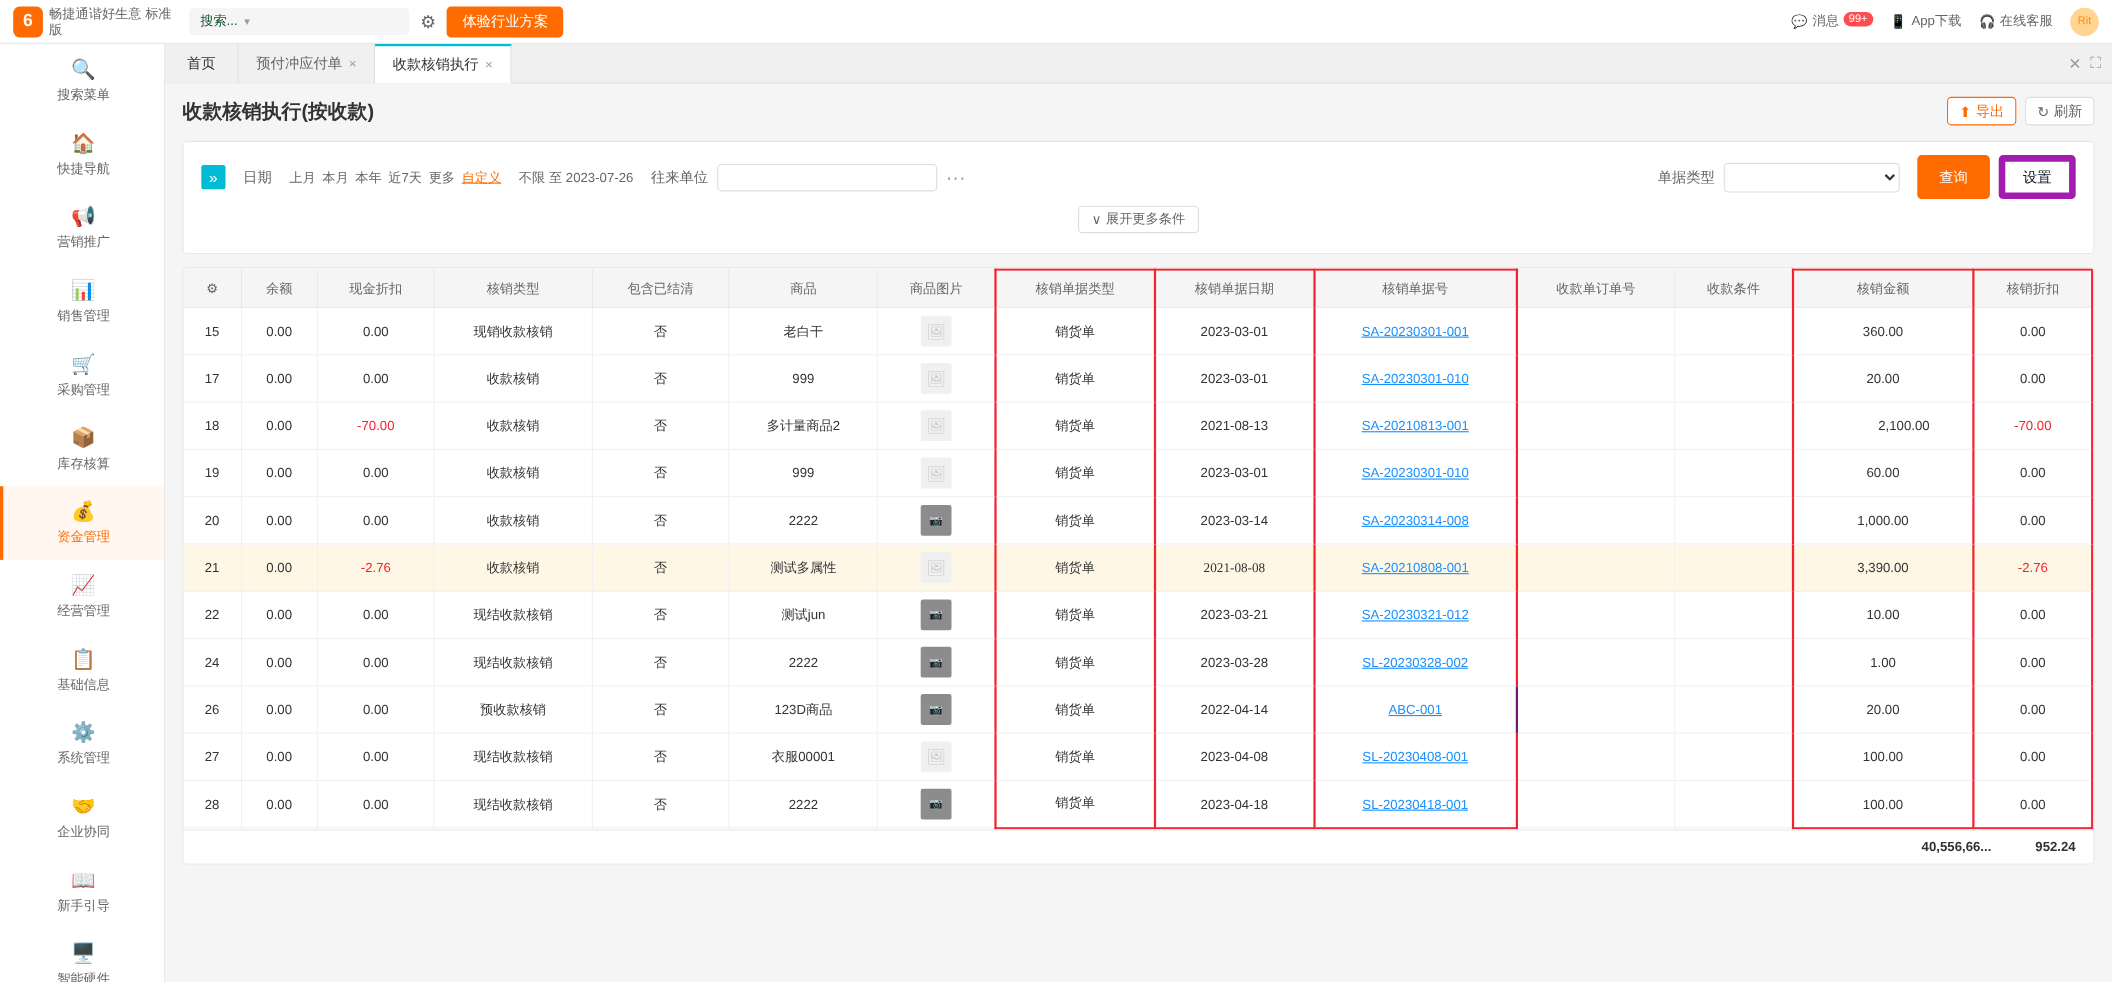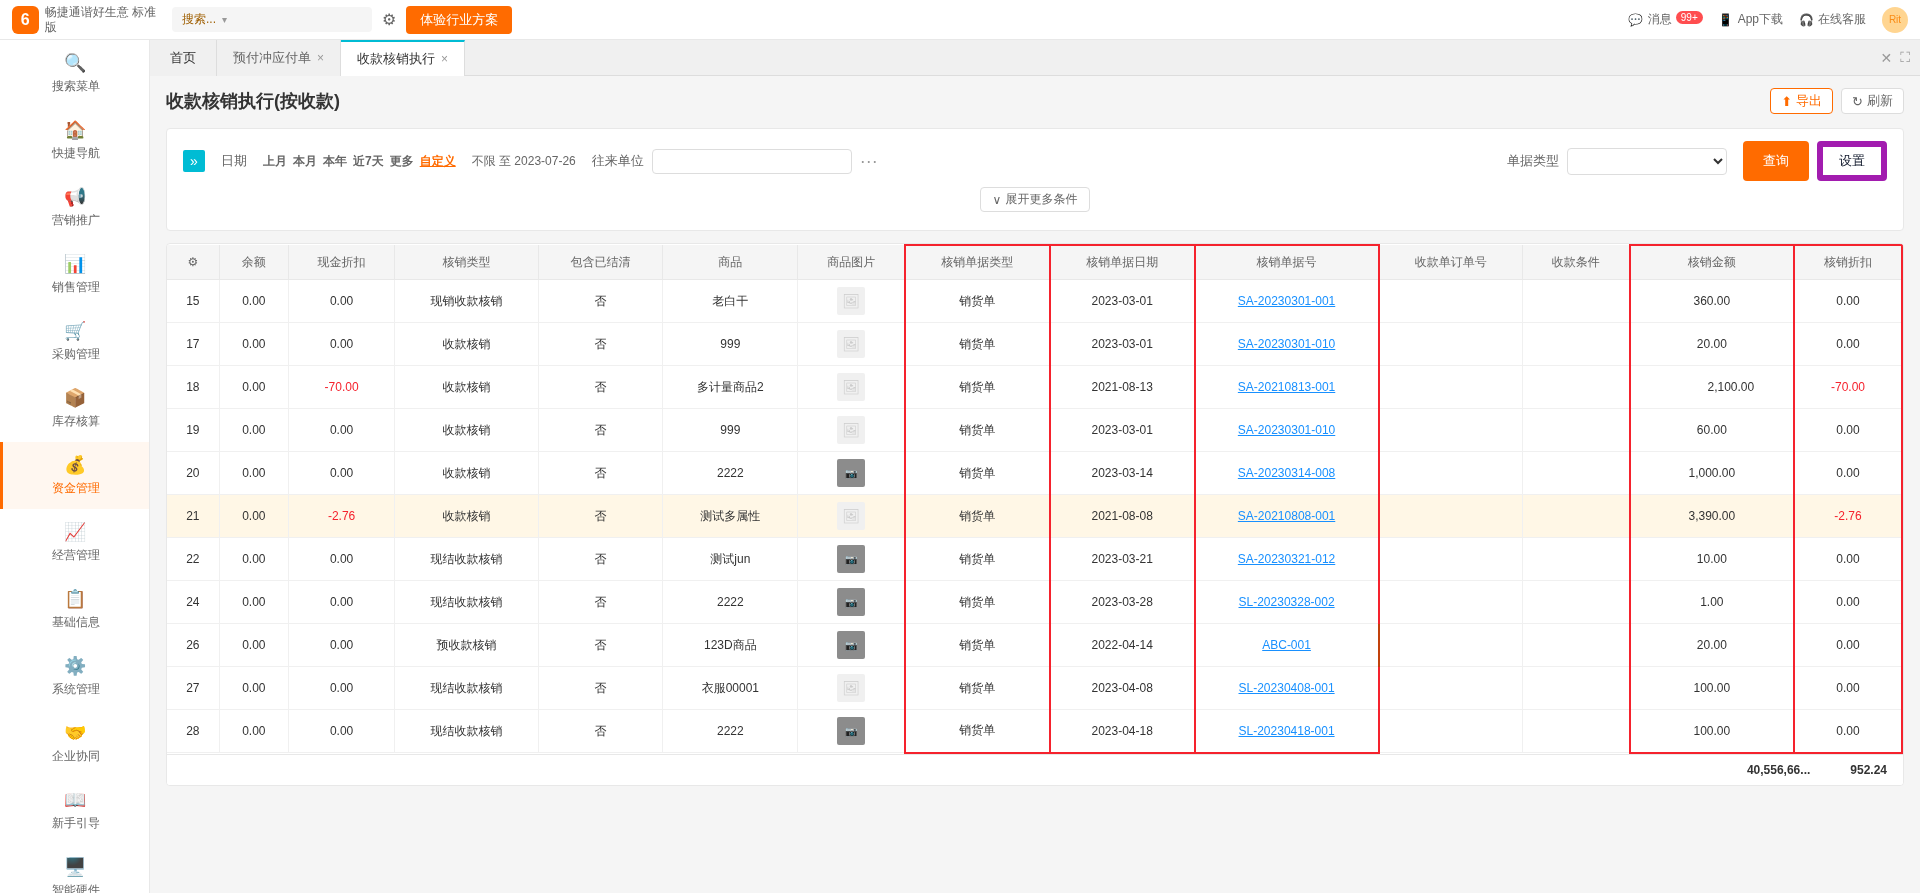--- a/index.html
+++ b/index.html
@@ -46,21 +46,21 @@
     .page-title { font-size: 18px; font-weight: bold; color: #333; margin-bottom: 14px; display: flex; justify-content: space-between; align-items: center; }
     .page-title-actions { display: flex; gap: 8px; }
     .export-btn { display: flex; align-items: center; gap: 4px; color: #ff6b00; font-size: 13px; cursor: pointer; border: 1px solid #ff6b00; padding: 3px 10px; border-radius: 4px; background: #fff; }
     .refresh-btn { display: flex; align-items: center; gap: 4px; color: #666; font-size: 13px; cursor: pointer; border: 1px solid #ddd; padding: 3px 10px; border-radius: 4px; background: #fff; }
 
     
     .filter-bar { background: #fff; border: 1px solid #e8e8e8; border-radius: 4px; padding: 12px 16px; margin-bottom: 12px; }
     .filter-row { display: flex; align-items: center; gap: 16px; flex-wrap: wrap; }
     .filter-expand-btn { background: #00bcd4; color: #fff; border: none; width: 22px; height: 22px; border-radius: 2px; cursor: pointer; font-size: 14px; display: flex; align-items: center; justify-content: center; flex-shrink: 0; }
     .filter-label { color: #666; font-size: 13px; white-space: nowrap; }
-    .filter-date-group { display: flex; align-items: center; gap: 6px; font-weight: bold; }
+    .filter-date-group { display: flex; align-items: center; gap: 6px; }
     .filter-date-link { color: #666; font-size: 12px; cursor: pointer; }
     .filter-date-range { color: #ff6b00; font-size: 12px; text-decoration: underline; cursor: pointer; }
     .filter-date-text { color: #666; font-size: 12px; }
     .filter-input-group { display: flex; align-items: center; gap: 8px; flex: 1; }
     .filter-input { border: 1px solid #ddd; border-radius: 4px; padding: 4px 10px; font-size: 13px; color: #333; min-width: 180px; outline: none; }
     .filter-dots { color: #999; font-size: 18px; cursor: pointer; }
     .filter-select-group { display: flex; align-items: center; gap: 8px; }
     .filter-select { border: 1px solid #ddd; border-radius: 4px; padding: 4px 10px; font-size: 13px; color: #333; min-width: 160px; outline: none; background: #fff; }
     .filter-btn-group { display: flex; gap: 8px; margin-left: auto; }
     .btn-primary { background: #ff6b00; color: #fff; border: none; border-radius: 4px; padding: 5px 20px; font-size: 13px; cursor: pointer; }
@@ -86,21 +86,21 @@
 <body>
 
 <div class="top-bar">
   <div class="top-bar-logo">
     <div class="logo-icon">6</div>
     <div class="logo-text">畅捷通谐好生意
 标准版</div>
   </div>
   <div class="top-bar-center">
     <div class="top-bar-search">
-      <span style="color:#a16207;font-size:12px;">搜索...</span>
+      <span style="color:#14532d;font-size:12px;">搜索...</span>
       <span class="dropdown-arrow">▾</span>
     </div>
     <span class="gear-btn">⚙</span>
     <button class="industry-btn">体验行业方案</button>
   </div>
   <div class="top-bar-right">
     <div class="top-right-item">
       <span>💬</span>
       <span>消息</span>
       <span class="badge">99+</span>
@@ -360,21 +360,21 @@
   </tr>
                 <tr class="highlighted">
     <td>21</td>
     <td>0.00</td>
     <td class="negative"><span style="color:#f5222d;">-2.76</span></td>
     <td>收款核销</td>
     <td>否</td>
     <td>测试多属性</td>
     <td><span class="img-placeholder">🖼</span></td>
     <td style="border-left:2px solid #f5222d;border-right:2px solid #f5222d;">销货单</td>
-    <td style="border-left:2px solid #6d28d9;border-right:2px solid #f5222d;">2021-08-08</td>
+    <td style="border-left:2px solid #6d28d9;border-right:2px solid #f5222d;font-family:Liberation Serif, serif;">2021-08-08</td>
     <td class="link" style="border-left:2px solid #f5222d;border-right:2px solid #f5222d;">SA-20210808-001</td>
     <td></td>
     <td></td>
     <td style="border-left:2px solid #f5222d;border-right:2px solid #f5222d;">3,390.00</td>
     <td style="border-left:2px solid #f5222d;border-right:2px solid #f5222d;color:#f5222d;">-2.76</td>
   </tr>
                 <tr>
     <td>22</td>
     <td>0.00</td>
     <td>0.00</td>
@@ -409,21 +409,21 @@
                 <tr>
     <td>26</td>
     <td>0.00</td>
     <td>0.00</td>
     <td>预收款核销</td>
     <td>否</td>
     <td>123D商品</td>
     <td><span class="img-photo">📷</span></td>
     <td style="border-left:2px solid #f5222d;border-right:2px solid #f5222d;">销货单</td>
     <td style="border-left:2px solid #f5222d;border-right:2px solid #f5222d;">2022-04-14</td>
-    <td class="link" style="border-left:2px solid #f5222d;border-right:2px solid #c2410c;">ABC-001</td>
+    <td class="link" style="border-left:2px solid #f5222d;border-right:2px solid #701a75;">ABC-001</td>
     <td></td>
     <td></td>
     <td style="border-left:2px solid #f5222d;border-right:2px solid #f5222d;">20.00</td>
     <td style="border-left:2px solid #f5222d;border-right:2px solid #f5222d;">0.00</td>
   </tr>
                 <tr>
     <td>27</td>
     <td>0.00</td>
     <td>0.00</td>
     <td>现结收款核销</td>

